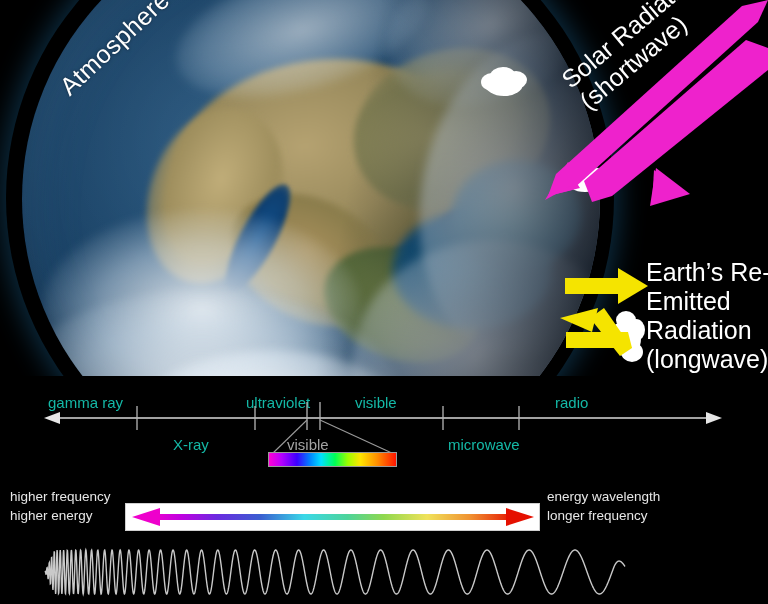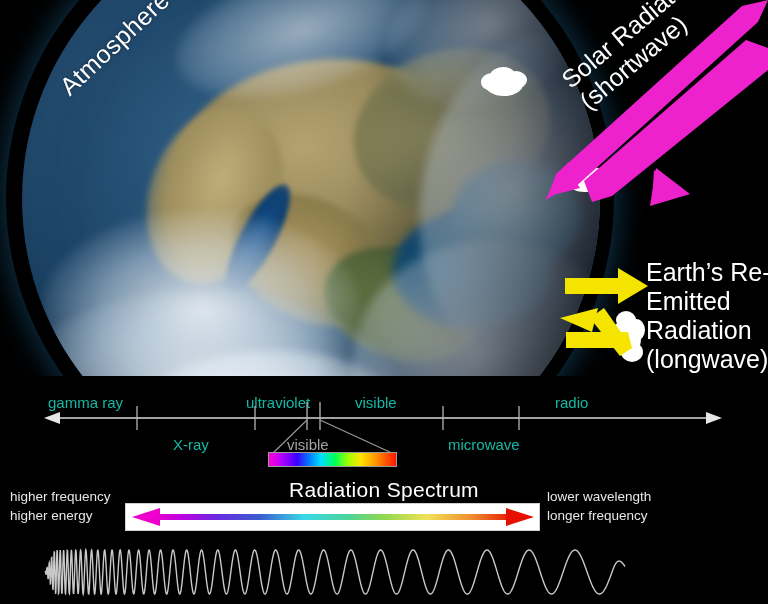--- a/index.html
+++ b/index.html
@@ -292,21 +292,20 @@
       <line x1="519" y1="30" x2="519" y2="54"></line>
     </g>
     <g stroke="#9a9a9a" stroke-width="1.1">
       <line x1="307" y1="44" x2="272" y2="78"></line>
       <line x1="320" y1="44" x2="394" y2="78"></line>
     </g>
   </svg>
 
   <div id="visible-bar"></div>
 
-  <div id="radiation-title">Radiation Spectrum</div>
 
   <div id="grad-box">
     <svg id="grad-arrow" viewBox="0 0 413 26">
       <defs>
         <linearGradient id="specgrad" x1="0" y1="0" x2="1" y2="0">
           <stop offset="0%" stop-color="#ee00cc"></stop>
           <stop offset="8%" stop-color="#c000e0"></stop>
           <stop offset="18%" stop-color="#6a2ae0"></stop>
           <stop offset="30%" stop-color="#3a5fd0"></stop>
           <stop offset="42%" stop-color="#3ad8e8"></stop>
@@ -321,21 +320,21 @@
       <polygon points="6,13 34,4 34,22" fill="#ee00cc"></polygon>
       <polygon points="408,13 380,4 380,22" fill="#e51000"></polygon>
     </svg>
   </div>
 
   <div class="side-text" id="left-text">
     <div>higher frequency</div>
     <div>higher energy</div>
   </div>
   <div class="side-text" id="right-text">
-    <div>lower wavelength</div>
+    <div>energy wavelength</div>
     <div>longer frequency</div>
   </div>
 
   <svg id="wave-svg" viewBox="0 0 768 64">
     <path id="wave-path" fill="none" stroke="#c9c9c9" stroke-width="1.4" d="M45.00 32.00 L45.24 31.61 L45.48 31.98 L45.73 33.12 L45.97 34.19 L46.21 34.14 L46.45 32.49 L46.69 29.88 L46.93 27.75 L47.17 27.56 L47.42 29.84 L47.66 33.80 L47.90 37.55 L48.14 39.10 L48.38 37.34 L48.63 32.72 L48.87 27.15 L49.11 23.13 L49.35 22.66 L49.59 26.29 L49.83 32.77 L50.08 39.55 L50.32 43.80 L50.56 43.61 L50.80 38.74 L51.04 30.85 L51.28 22.80 L51.52 17.66 L51.77 17.49 L52.01 22.62 L52.25 31.44 L52.49 41.00 L52.73 48.00 L52.98 49.94 L53.22 45.98 L53.46 37.19 L53.70 26.26 L53.94 16.63 L54.18 11.36 L54.42 12.22 L54.67 19.15 L54.91 30.28 L55.15 41.83 L55.39 50.52 L55.63 53.99 L55.88 51.38 L56.12 43.55 L56.36 32.67 L56.60 21.69 L56.84 13.46 L57.08 10.04 L57.33 12.18 L57.57 19.26 L57.81 29.42 L58.05 40.15 L58.29 48.86 L58.53 53.53 L58.77 53.15 L59.02 47.91 L59.26 39.08 L59.50 28.72 L59.74 19.15 L59.98 12.45 L60.23 10.00 L60.47 12.25 L60.71 18.65 L60.95 27.78 L61.19 37.72 L61.43 46.45 L61.67 52.23 L61.92 53.98 L62.16 51.42 L62.40 45.13 L62.64 36.38 L62.88 26.84 L63.13 18.32 L63.37 12.37 L63.61 10.02 L63.85 11.63 L64.09 16.86 L64.33 24.72 L64.58 33.80 L64.82 42.52 L65.06 49.41 L65.30 53.34 L65.54 53.70 L65.78 50.50 L66.03 44.32 L66.27 36.18 L66.51 27.43 L66.75 19.44 L66.99 13.44 L67.23 10.33 L67.47 10.53 L67.72 13.96 L67.96 20.06 L68.20 27.89 L68.44 36.28 L68.68 44.01 L68.92 49.99 L69.17 53.39 L69.41 53.79 L69.65 51.16 L69.89 45.93 L70.13 38.82 L70.38 30.84 L70.62 23.05 L70.86 16.48 L71.10 11.96 L71.34 10.05 L71.58 10.95 L71.83 14.51 L72.07 20.25 L72.31 27.42 L72.55 35.12 L72.79 42.41 L73.03 48.40 L73.28 52.41 L73.52 53.98 L73.76 52.98 L74.00 49.54 L74.24 44.09 L74.48 37.30 L74.72 29.93 L74.97 22.83 L75.21 16.78 L75.45 12.43 L75.69 10.23 L75.93 10.38 L76.17 12.85 L76.42 17.33 L76.66 23.34 L76.90 30.22 L77.14 37.26 L77.38 43.73 L77.63 48.98 L77.87 52.50 L78.11 53.97 L78.35 53.26 L78.59 50.47 L78.83 45.90 L79.07 40.01 L79.32 33.38 L79.56 26.65 L79.80 20.45 L80.04 15.34 L80.28 11.80 L80.53 10.12 L80.77 10.43 L81.01 12.68 L81.25 16.65 L81.49 21.96 L81.73 28.13 L81.97 34.61 L82.22 40.85 L82.46 46.30 L82.70 50.51 L82.94 53.14 L83.18 54.00 L83.43 53.02 L83.67 50.32 L83.91 46.13 L84.15 40.81 L84.39 34.81 L84.63 28.60 L84.88 22.68 L85.12 17.52 L85.36 13.51 L85.60 10.94 L85.84 10.00 L86.08 10.74 L86.32 13.09 L86.57 16.85 L86.81 21.72 L87.05 27.34 L87.29 33.27 L87.53 39.10 L87.78 44.38 L88.02 48.76 L88.26 51.93 L88.50 53.68 L88.74 53.90 L88.98 52.59 L89.22 49.86 L89.47 45.91 L89.71 41.03 L89.95 35.55 L90.19 29.86 L90.43 24.32 L90.67 19.32 L90.92 15.16 L91.16 12.12 L91.40 10.39 L91.64 10.05 L91.88 11.12 L92.13 13.51 L92.37 17.06 L92.61 21.54 L92.85 26.65 L93.09 32.07 L93.33 37.48 L93.58 42.53 L93.82 46.92 L94.06 50.41 L94.30 52.78 L94.54 53.91 L94.78 53.74 L95.03 52.30 L95.27 49.69 L95.51 46.06 L95.75 41.63 L95.99 36.67 L96.23 31.46 L96.47 26.30 L96.72 21.47 L96.96 17.24 L97.20 13.84 L97.44 11.45 L97.68 10.19 L97.92 10.11 L98.17 11.21 L98.41 13.42 L98.65 16.61 L98.89 20.60 L99.13 25.18 L99.38 30.10 L99.62 35.10 L99.86 39.93 L100.10 44.33 L100.34 48.10 L100.58 51.04 L100.83 53.02 L101.07 53.94 L101.31 53.76 L101.55 52.52 L101.79 50.27 L102.03 47.15 L102.28 43.29 L102.52 38.91 L102.76 34.20 L103.00 29.41 L103.24 24.75 L103.48 20.45 L103.72 16.70 L103.97 13.67 L104.21 11.50 L104.45 10.27 L104.69 10.04 L104.93 10.80 L105.17 12.52 L105.42 15.10 L105.66 18.43 L105.90 22.36 L106.14 26.69 L106.38 31.25 L106.63 35.82 L106.87 40.22 L107.11 44.25 L107.35 47.75 L107.59 50.56 L107.83 52.59 L108.08 53.74 L108.32 53.97 L108.56 53.30 L108.80 51.74 L109.04 49.38 L109.28 46.31 L109.53 42.66 L109.77 38.60 L110.01 34.28 L110.25 29.89 L110.49 25.58 L110.73 21.55 L110.98 17.93 L111.22 14.88 L111.46 12.50 L111.70 10.89 L111.94 10.09 L112.18 10.13 L112.42 11.00 L112.67 12.67 L112.91 15.06 L113.15 18.08 L113.39 21.62 L113.63 25.52 L113.88 29.66 L114.12 33.87 L114.36 38.01 L114.60 41.91 L114.84 45.44 L115.08 48.49 L115.33 50.93 L115.57 52.70 L115.81 53.73 L116.05 53.99 L116.29 53.48 L116.53 52.22 L116.78 50.27 L117.02 47.69 L117.26 44.58 L117.50 41.05 L117.74 37.22 L117.98 33.22 L118.22 29.19 L118.47 25.27 L118.71 21.58 L118.95 18.24 L119.19 15.37 L119.43 13.04 L119.67 11.35 L119.92 10.32 L120.16 10.00 L120.40 10.39 L120.64 11.46 L120.88 13.19 L121.13 15.51 L121.37 18.35 L121.61 21.60 L121.85 25.17 L122.09 28.95 L122.33 32.81 L122.58 36.63 L122.82 40.31 L123.06 43.72 L123.30 46.77 L123.54 49.37 L123.78 51.44 L124.03 52.92 L124.27 53.78 L124.51 53.99 L124.75 53.55 L124.99 52.49 L125.23 50.82 L125.48 48.62 L125.72 45.94 L125.96 42.86 L126.20 39.48 L126.44 35.89 L126.68 32.21 L126.92 28.52 L127.17 24.94 L127.41 21.57 L127.65 18.50 L127.89 15.80 L128.13 13.56 L128.38 11.83 L128.62 10.66 L128.86 10.07 L129.10 10.08 L129.34 10.68 L129.58 11.84 L129.82 13.55 L130.07 15.74 L130.31 18.36 L130.55 21.33 L130.79 24.58 L131.03 28.01 L131.27 31.54 L131.52 35.07 L131.76 38.52 L132.00 41.79 L132.24 44.80 L132.48 47.48 L132.72 49.77 L132.97 51.60 L133.21 52.93 L133.45 53.74 L133.69 54.00 L133.93 53.72 L134.18 52.90 L134.42 51.57 L134.66 49.76 L134.90 47.53 L135.14 44.92 L135.38 42.01 L135.63 38.86 L135.87 35.55 L136.11 32.17 L136.35 28.79 L136.59 25.49 L136.83 22.35 L137.07 19.45 L137.32 16.84 L137.56 14.59 L137.80 12.75 L138.04 11.36 L138.28 10.45 L138.53 10.03 L138.77 10.11 L139.01 10.69 L139.25 11.75 L139.49 13.26 L139.73 15.19 L139.98 17.49 L140.22 20.10 L140.46 22.98 L140.70 26.05 L140.94 29.24 L141.18 32.48 L141.43 35.71 L141.67 38.86 L141.91 41.84 L142.15 44.61 L142.39 47.11 L142.63 49.28 L142.88 51.07 L143.12 52.46 L143.36 53.42 L143.60 53.92 L143.84 53.96 L144.08 53.55 L144.32 52.69 L144.57 51.40 L144.81 49.72 L145.05 47.68 L145.29 45.32 L145.53 42.70 L145.77 39.86 L146.02 36.87 L146.26 33.79 L146.50 30.68 L146.74 27.60 L146.98 24.61 L147.22 21.78 L147.47 19.15 L147.71 16.78 L147.95 14.72 L148.19 12.99 L148.43 11.64 L148.68 10.68 L148.92 10.13 L149.16 10.01 L149.40 10.30 L149.64 11.01 L149.88 12.12 L150.13 13.60 L150.37 15.42 L150.61 17.55 L150.85 19.95 L151.09 22.56 L151.33 25.35 L151.57 28.25 L151.82 31.22 L152.06 34.20 L152.30 37.13 L152.54 39.96 L152.78 42.64 L153.03 45.13 L153.27 47.37 L153.51 49.33 L153.75 50.99 L153.99 52.30 L154.23 53.24 L154.47 53.81 L154.72 54.00 L154.96 53.80 L155.20 53.22 L155.44 52.27 L155.68 50.97 L155.93 49.34 L156.17 47.42 L156.41 45.24 L156.65 42.83 L156.89 40.25 L157.13 37.53 L157.38 34.72 L157.62 31.87 L157.86 29.03 L158.10 26.24 L158.34 23.55 L158.58 21.01 L158.82 18.65 L159.07 16.52 L159.31 14.65 L159.55 13.06 L159.79 11.79 L160.03 10.85 L160.28 10.25 L160.52 10.01 L160.76 10.12 L161.00 10.58 L161.24 11.38 L161.48 12.51 L161.73 13.94 L161.97 15.66 L162.21 17.64 L162.45 19.83 L162.69 22.22 L162.93 24.75 L163.18 27.39 L163.42 30.10 L163.66 32.83 L163.90 35.54 L164.14 38.20 L164.38 40.76 L164.63 43.17 L164.87 45.42 L165.11 47.46 L165.35 49.26 L165.59 50.80 L165.83 52.05 L166.07 53.01 L166.32 53.65 L166.56 53.96 L166.80 53.96 L167.04 53.62 L167.28 52.98 L167.52 52.02 L167.77 50.78 L168.01 49.26 L168.25 47.50 L168.49 45.52 L168.73 43.34 L168.97 41.01 L169.22 38.55 L169.46 36.00 L169.70 33.40 L169.94 30.78 L170.18 28.19 L170.43 25.65 L170.67 23.21 L170.91 20.89 L171.15 18.73 L171.39 16.76 L171.63 15.00 L171.88 13.48 L172.12 12.22 L172.36 11.23 L172.60 10.53 L172.84 10.12 L173.08 10.00 L173.32 10.19 L173.57 10.66 L173.81 11.43 L174.05 12.47 L174.29 13.76 L174.53 15.30 L174.78 17.06 L175.02 19.01 L175.26 21.13 L175.50 23.39 L175.74 25.76 L175.98 28.21 L176.22 30.70 L176.47 33.20 L176.71 35.69 L176.95 38.12 L177.19 40.48 L177.43 42.72 L177.68 44.81 L177.92 46.75 L178.16 48.49 L178.40 50.02 L178.64 51.32 L178.88 52.38 L179.13 53.18 L179.37 53.71 L179.61 53.97 L179.85 53.96 L180.09 53.68 L180.33 53.12 L180.58 52.31 L180.82 51.26 L181.06 49.96 L181.30 48.45 L181.54 46.75 L181.78 44.86 L182.03 42.83 L182.27 40.66 L182.51 38.40 L182.75 36.06 L182.99 33.68 L183.23 31.28 L183.47 28.89 L183.72 26.55 L183.96 24.27 L184.20 22.08 L184.44 20.02 L184.68 18.10 L184.92 16.34 L185.17 14.77 L185.41 13.40 L185.65 12.24 L185.89 11.32 L186.13 10.64 L186.38 10.20 L186.62 10.01 L186.86 10.07 L187.10 10.38 L187.34 10.93 L187.58 11.73 L187.82 12.74 L188.07 13.98 L188.31 15.41 L188.55 17.03 L188.79 18.81 L189.03 20.73 L189.28 22.78 L189.52 24.92 L189.76 27.14 L190.00 29.41 L190.24 31.70 L190.48 34.00 L190.72 36.27 L190.97 38.49 L191.21 40.63 L191.45 42.69 L191.69 44.62 L191.93 46.41 L192.17 48.05 L192.42 49.52 L192.66 50.79 L192.90 51.87 L193.14 52.73 L193.38 53.38 L193.63 53.80 L193.87 53.99 L194.11 53.95 L194.35 53.68 L194.59 53.19 L194.83 52.48 L195.07 51.55 L195.32 50.43 L195.56 49.12 L195.80 47.64 L196.04 46.00 L196.28 44.22 L196.52 42.31 L196.77 40.31 L197.01 38.22 L197.25 36.08 L197.49 33.90 L197.73 31.70 L197.97 29.50 L198.22 27.34 L198.46 25.22 L198.70 23.17 L198.94 21.22 L199.18 19.37 L199.42 17.65 L199.67 16.07 L199.91 14.65 L200.15 13.40 L200.39 12.34 L200.63 11.46 L200.88 10.79 L201.12 10.32 L201.36 10.06 L201.60 10.01 L201.84 10.17 L202.08 10.54 L202.32 11.11 L202.57 11.88 L202.81 12.84 L203.05 13.98 L203.29 15.28 L203.53 16.74 L203.78 18.35 L204.02 20.07 L204.26 21.91 L204.50 23.84 L204.74 25.84 L204.98 27.89 L205.22 29.98 L205.47 32.09 L205.71 34.19 L205.95 36.27 L206.19 38.31 L206.43 40.29 L206.68 42.19 L206.92 43.99 L207.16 45.69 L207.40 47.26 L207.64 48.69 L207.88 49.97 L208.13 51.08 L208.37 52.03 L208.61 52.80 L208.85 53.38 L209.09 53.77 L209.33 53.97 L209.57 53.98 L209.82 53.79 L210.06 53.42 L210.30 52.85 L210.54 52.11 L210.78 51.19 L211.03 50.11 L211.27 48.88 L211.51 47.50 L211.75 45.99 L211.99 44.36 L212.23 42.62 L212.47 40.80 L212.72 38.91 L212.96 36.96 L213.20 34.97 L213.44 32.96 L213.68 30.94 L213.93 28.94 L214.17 26.96 L214.41 25.03 L214.65 23.15 L214.89 21.36 L215.13 19.65 L215.38 18.05 L215.62 16.56 L215.86 15.21 L216.10 13.99 L216.34 12.92 L216.58 12.01 L216.83 11.26 L217.07 10.69 L217.31 10.28 L217.55 10.05 L217.79 10.00 L218.03 10.13 L218.28 10.43 L218.52 10.90 L218.76 11.55 L219.00 12.35 L219.24 13.31 L219.48 14.41 L219.73 15.66 L219.97 17.03 L220.21 18.51 L220.45 20.10 L220.69 21.79 L220.93 23.55 L221.18 25.37 L221.42 27.24 L221.66 29.15 L221.90 31.08 L222.14 33.01 L222.38 34.93 L222.63 36.83 L222.87 38.68 L223.11 40.49 L223.35 42.22 L223.59 43.88 L223.83 45.45 L224.08 46.91 L224.32 48.26 L224.56 49.48 L224.80 50.57 L225.04 51.52 L225.28 52.32 L225.53 52.98 L225.77 53.47 L226.01 53.80 L226.25 53.97 L226.49 53.98 L226.73 53.83 L226.97 53.52 L227.22 53.05 L227.46 52.42 L227.70 51.65 L227.94 50.74 L228.18 49.69 L228.42 48.51 L228.67 47.22 L228.91 45.81 L229.15 44.31 L229.39 42.73 L229.63 41.06 L229.88 39.34 L230.12 37.56 L230.36 35.75 L230.60 33.91 L230.84 32.06 L231.08 30.21 L231.32 28.38 L231.57 26.58 L231.81 24.81 L232.05 23.10 L232.29 21.45 L232.53 19.88 L232.77 18.39 L233.02 17.00 L233.26 15.71 L233.50 14.54 L233.74 13.49 L233.98 12.57 L234.22 11.78 L234.47 11.14 L234.71 10.63 L234.95 10.27 L235.19 10.06 L235.43 10.00 L235.67 10.09 L235.92 10.32 L236.16 10.70 L236.40 11.23 L236.64 11.89 L236.88 12.68 L237.13 13.61 L237.37 14.65 L237.61 15.81 L237.85 17.08 L238.09 18.44 L238.33 19.89 L238.57 21.42 L238.82 23.02 L239.06 24.67 L239.30 26.37 L239.54 28.10 L239.78 29.86 L240.03 31.63 L240.27 33.40 L240.51 35.16 L240.75 36.90 L240.99 38.60 L241.23 40.26 L241.47 41.86 L241.72 43.40 L241.96 44.87 L242.20 46.25 L242.44 47.54 L242.68 48.73 L242.93 49.81 L243.17 50.78 L243.41 51.63 L243.65 52.35 L243.89 52.95 L244.13 53.42 L244.38 53.75 L244.62 53.94 L244.86 54.00 L245.10 53.92 L245.34 53.71 L245.58 53.36 L245.82 52.88 L246.07 52.27 L246.31 51.54 L246.55 50.69 L246.79 49.73 L247.03 48.66 L247.28 47.49 L247.52 46.23 L247.76 44.88 L248.00 43.46 L248.24 41.96 L248.48 40.41 L248.72 38.82 L248.97 37.18 L249.21 35.51 L249.45 33.82 L249.69 32.13 L249.93 30.43 L250.18 28.75 L250.42 27.09 L250.66 25.46 L250.90 23.86 L251.14 22.32 L251.38 20.84 L251.63 19.42 L251.87 18.08 L252.11 16.82 L252.35 15.65 L252.59 14.58 L252.83 13.61 L253.08 12.74 L253.32 11.99 L253.56 11.36 L253.80 10.84 L254.04 10.45 L254.28 10.17 L254.53 10.03 L254.77 10.01 L255.01 10.11 L255.25 10.34 L255.49 10.69 L255.73 11.16 L255.98 11.75 L256.22 12.45 L256.46 13.26 L256.70 14.17 L256.94 15.19 L257.18 16.29 L257.43 17.48 L257.67 18.76 L257.91 20.10 L258.15 21.51 L258.39 22.97 L258.63 24.49 L258.88 26.04 L259.12 27.62 L259.36 29.23 L259.60 30.85 L259.84 32.47 L260.08 34.09 L260.33 35.70 L260.57 37.29 L260.81 38.84 L261.05 40.36 L261.29 41.83 L261.53 43.24 L261.77 44.60 L262.02 45.88 L262.26 47.09 L262.50 48.22 L262.74 49.26 L262.98 50.21 L263.23 51.06 L263.47 51.81 L263.71 52.45 L263.95 52.98 L264.19 53.41 L264.43 53.72 L264.67 53.92 L264.92 54.00 L265.16 53.96 L265.40 53.82 L265.64 53.56 L265.88 53.18 L266.13 52.70 L266.37 52.11 L266.61 51.42 L266.85 50.63 L267.09 49.75 L267.33 48.77 L267.57 47.71 L267.82 46.57 L268.06 45.36 L268.30 44.08 L268.54 42.74 L268.78 41.35 L269.02 39.91 L269.27 38.43 L269.51 36.92 L269.75 35.39 L269.99 33.85 L270.23 32.29 L270.48 30.74 L270.72 29.19 L270.96 27.66 L271.20 26.15 L271.44 24.67 L271.68 23.23 L271.92 21.84 L272.17 20.50 L272.41 19.21 L272.65 17.99 L272.89 16.84 L273.13 15.76 L273.38 14.76 L273.62 13.85 L273.86 13.03 L274.10 12.30 L274.34 11.67 L274.58 11.13 L274.82 10.70 L275.07 10.37 L275.31 10.14 L275.55 10.02 L275.79 10.01 L276.03 10.10 L276.27 10.29 L276.52 10.59 L276.76 10.99 L277.00 11.49 L277.24 12.08 L277.48 12.77 L277.73 13.55 L277.97 14.41 L278.21 15.36 L278.45 16.38 L278.69 17.48 L278.93 18.64 L279.18 19.87 L279.42 21.14 L279.66 22.47 L279.90 23.84 L280.14 25.25 L280.38 26.69 L280.63 28.15 L280.87 29.63 L281.11 31.12 L281.35 32.60 L281.59 34.09 L281.83 35.56 L282.07 37.02 L282.32 38.45 L282.56 39.86 L282.80 41.22 L283.04 42.54 L283.28 43.82 L283.52 45.03 L283.77 46.19 L284.01 47.29 L284.25 48.31 L284.49 49.26 L284.73 50.13 L284.98 50.92 L285.22 51.63 L285.46 52.25 L285.70 52.78 L285.94 53.21 L286.18 53.55 L286.43 53.80 L286.67 53.95 L286.91 54.00 L287.15 53.96 L287.39 53.82 L287.63 53.58 L287.88 53.25 L288.12 52.83 L288.36 52.32 L288.60 51.72 L288.84 51.04 L289.08 50.27 L289.33 49.43 L289.57 48.51 L289.81 47.52 L290.05 46.47 L290.29 45.35 L290.53 44.18 L290.77 42.96 L291.02 41.69 L291.26 40.38 L291.50 39.04 L291.74 37.67 L291.98 36.28 L292.23 34.86 L292.47 33.44 L292.71 32.02 L292.95 30.59 L293.19 29.18 L293.43 27.77 L293.68 26.38 L293.92 25.02 L294.16 23.69 L294.40 22.40 L294.64 21.14 L294.88 19.94 L295.13 18.78 L295.37 17.68 L295.61 16.64 L295.85 15.66 L296.09 14.75 L296.33 13.91 L296.58 13.15 L296.82 12.46 L297.06 11.86 L297.30 11.33 L297.54 10.90 L297.78 10.54 L298.02 10.28 L298.27 10.10 L298.51 10.01 L298.75 10.01 L298.99 10.10 L299.23 10.27 L299.48 10.54 L299.72 10.89 L299.96 11.32 L300.20 11.83 L300.44 12.43 L300.68 13.10 L300.92 13.84 L301.17 14.66 L301.41 15.54 L301.65 16.49 L301.89 17.50 L302.13 18.57 L302.38 19.68 L302.62 20.85 L302.86 22.05 L303.10 23.30 L303.34 24.57 L303.58 25.88 L303.82 27.21 L304.07 28.55 L304.31 29.91 L304.55 31.27 L304.79 32.64 L305.03 34.00 L305.27 35.35 L305.52 36.69 L305.76 38.01 L306.00 39.31 L306.24 40.58 L306.48 41.81 L306.72 43.00 L306.97 44.16 L307.21 45.26 L307.45 46.32 L307.69 47.31 L307.93 48.25 L308.18 49.13 L308.42 49.95 L308.66 50.69 L308.90 51.37 L309.14 51.97 L309.38 52.49 L309.63 52.94 L309.87 53.32 L310.11 53.61 L310.35 53.82 L310.59 53.95 L310.83 54.00 L311.07 53.97 L311.32 53.86 L311.56 53.66 L311.80 53.39 L312.04 53.04 L312.28 52.61 L312.52 52.11 L312.77 51.54 L313.01 50.89 L313.25 50.18 L313.49 49.40 L313.73 48.56 L313.98 47.66 L314.22 46.70 L314.46 45.69 L314.70 44.63 L314.94 43.53 L315.18 42.39 L315.43 41.21 L315.67 40.00 L315.91 38.77 L316.15 37.51 L316.39 36.23 L316.63 34.93 L316.88 33.63 L317.12 32.32 L317.36 31.02 L317.60 29.71 L317.84 28.42 L318.08 27.14 L318.32 25.88 L318.57 24.64 L318.81 23.43 L319.05 22.24 L319.29 21.10 L319.53 19.99 L319.77 18.92 L320.02 17.91 L320.26 16.94 L320.50 16.02 L320.74 15.16 L320.98 14.36 L321.23 13.62 L321.47 12.94 L321.71 12.33 L321.95 11.79 L322.19 11.31 L322.43 10.91 L322.68 10.58 L322.92 10.33 L323.16 10.14 L323.40 10.03 L323.64 10.00 L323.88 10.04 L324.13 10.15 L324.37 10.34 L324.61 10.60 L324.85 10.94 L325.09 11.34 L325.33 11.81 L325.57 12.35 L325.82 12.95 L326.06 13.62 L326.30 14.35 L326.54 15.13 L326.78 15.97 L327.03 16.87 L327.27 17.81 L327.51 18.80 L327.75 19.83 L327.99 20.90 L328.23 22.01 L328.48 23.15 L328.72 24.31 L328.96 25.50 L329.20 26.72 L329.44 27.94 L329.68 29.18 L329.93 30.43 L330.17 31.68 L330.41 32.93 L330.65 34.18 L330.89 35.42 L331.13 36.65 L331.38 37.86 L331.62 39.05 L331.86 40.22 L332.10 41.36 L332.34 42.47 L332.58 43.55 L332.82 44.59 L333.07 45.59 L333.31 46.54 L333.55 47.45 L333.79 48.30 L334.03 49.11 L334.28 49.86 L334.52 50.55 L334.76 51.19 L335.00 51.76 L335.24 52.27 L335.48 52.72 L335.72 53.10 L335.97 53.41 L336.21 53.66 L336.45 53.84 L336.69 53.95 L336.93 54.00 L337.18 53.98 L337.42 53.88 L337.66 53.72 L337.90 53.50 L338.14 53.20 L338.38 52.85 L338.63 52.43 L338.87 51.94 L339.11 51.40 L339.35 50.79 L339.59 50.13 L339.83 49.42 L340.08 48.65 L340.32 47.83 L340.56 46.97 L340.80 46.06 L341.04 45.10 L341.28 44.11 L341.52 43.09 L341.77 42.03 L342.01 40.94 L342.25 39.82 L342.49 38.69 L342.73 37.53 L342.98 36.36 L343.22 35.18 L343.46 33.98 L343.70 32.78 L343.94 31.59 L344.18 30.39 L344.43 29.20 L344.67 28.01 L344.91 26.85 L345.15 25.69 L345.39 24.56 L345.63 23.45 L345.88 22.36 L346.12 21.30 L346.36 20.28 L346.60 19.29 L346.84 18.34 L347.08 17.43 L347.32 16.56 L347.57 15.74 L347.81 14.97 L348.05 14.24 L348.29 13.57 L348.53 12.95 L348.78 12.39 L349.02 11.88 L349.26 11.43 L349.50 11.04 L349.74 10.72 L349.98 10.45 L350.23 10.24 L350.47 10.10 L350.71 10.02 L350.95 10.00 L351.19 10.05 L351.43 10.15 L351.68 10.32 L351.92 10.55 L352.16 10.84 L352.40 11.19 L352.64 11.60 L352.88 12.07 L353.13 12.59 L353.37 13.16 L353.61 13.79 L353.85 14.47 L354.09 15.19 L354.33 15.97 L354.57 16.78 L354.82 17.64 L355.06 18.54 L355.30 19.48 L355.54 20.44 L355.78 21.44 L356.02 22.47 L356.27 23.53 L356.51 24.60 L356.75 25.70 L356.99 26.81 L357.23 27.94 L357.47 29.07 L357.72 30.22 L357.96 31.36 L358.20 32.51 L358.44 33.66 L358.68 34.80 L358.93 35.93 L359.17 37.05 L359.41 38.16 L359.65 39.25 L359.89 40.32 L360.13 41.36 L360.38 42.38 L360.62 43.37 L360.86 44.33 L361.10 45.26 L361.34 46.15 L361.58 47.00 L361.82 47.81 L362.07 48.58 L362.31 49.30 L362.55 49.98 L362.79 50.61 L363.03 51.19 L363.27 51.71 L363.52 52.19 L363.76 52.61 L364.00 52.98 L364.24 53.29 L364.48 53.55 L364.73 53.75 L364.97 53.89 L365.21 53.97 L365.45 54.00 L365.69 53.97 L365.93 53.88 L366.17 53.74 L366.42 53.54 L366.66 53.28 L366.90 52.97 L367.14 52.61 L367.38 52.19 L367.63 51.72 L367.87 51.20 L368.11 50.63 L368.35 50.01 L368.59 49.35 L368.83 48.64 L369.07 47.90 L369.32 47.11 L369.56 46.28 L369.80 45.42 L370.04 44.52 L370.28 43.60 L370.53 42.64 L370.77 41.66 L371.01 40.65 L371.25 39.63 L371.49 38.58 L371.73 37.52 L371.97 36.45 L372.22 35.36 L372.46 34.27 L372.70 33.17 L372.94 32.07 L373.18 30.97 L373.43 29.88 L373.67 28.79 L373.91 27.71 L374.15 26.64 L374.39 25.58 L374.63 24.54 L374.88 23.52 L375.12 22.53 L375.36 21.55 L375.60 20.60 L375.84 19.68 L376.08 18.80 L376.33 17.94 L376.57 17.12 L376.81 16.34 L377.05 15.59 L377.29 14.89 L377.53 14.23 L377.77 13.61 L378.02 13.04 L378.26 12.51 L378.50 12.03 L378.74 11.60 L378.98 11.22 L379.23 10.89 L379.47 10.61 L379.71 10.39 L379.95 10.21 L380.19 10.09 L380.43 10.02 L380.68 10.00 L380.92 10.04 L381.16 10.12 L381.40 10.26 L381.64 10.45 L381.88 10.70 L382.13 10.99 L382.37 11.33 L382.61 11.72 L382.85 12.16 L383.09 12.65 L383.33 13.18 L383.57 13.75 L383.82 14.37 L384.06 15.03 L384.30 15.72 L384.54 16.46 L384.78 17.23 L385.03 18.03 L385.27 18.87 L385.51 19.74 L385.75 20.63 L385.99 21.55 L386.23 22.50 L386.48 23.47 L386.72 24.45 L386.96 25.45 L387.20 26.47 L387.44 27.50 L387.68 28.53 L387.93 29.58 L388.17 30.63 L388.41 31.68 L388.65 32.74 L388.89 33.79 L389.13 34.83 L389.38 35.87 L389.62 36.90 L389.86 37.92 L390.10 38.92 L390.34 39.90 L390.58 40.87 L390.82 41.82 L391.07 42.74 L391.31 43.64 L391.55 44.52 L391.79 45.36 L392.03 46.17 L392.27 46.96 L392.52 47.70 L392.76 48.41 L393.00 49.09 L393.24 49.72 L393.48 50.32 L393.72 50.87 L393.97 51.39 L394.21 51.85 L394.45 52.28 L394.69 52.66 L394.93 52.99 L395.18 53.28 L395.42 53.52 L395.66 53.71 L395.90 53.85 L396.14 53.95 L396.38 53.99 L396.63 53.99 L396.87 53.94 L397.11 53.85 L397.35 53.70 L397.59 53.51 L397.83 53.27 L398.07 52.99 L398.32 52.66 L398.56 52.28 L398.80 51.86 L399.04 51.40 L399.28 50.90 L399.52 50.35 L399.77 49.77 L400.01 49.15 L400.25 48.49 L400.49 47.80 L400.73 47.07 L400.98 46.32 L401.22 45.53 L401.46 44.71 L401.70 43.87 L401.94 43.00 L402.18 42.11 L402.42 41.20 L402.67 40.27 L402.91 39.32 L403.15 38.36 L403.39 37.38 L403.63 36.40 L403.88 35.40 L404.12 34.40 L404.36 33.40 L404.60 32.39 L404.84 31.38 L405.08 30.37 L405.32 29.37 L405.57 28.38 L405.81 27.39 L406.05 26.41 L406.29 25.45 L406.53 24.49 L406.78 23.56 L407.02 22.64 L407.26 21.75 L407.50 20.87 L407.74 20.02 L407.98 19.19 L408.22 18.39 L408.47 17.62 L408.71 16.88 L408.95 16.17 L409.19 15.50 L409.43 14.86 L409.68 14.25 L409.92 13.68 L410.16 13.15 L410.40 12.66 L410.64 12.20 L410.88 11.79 L411.13 11.42 L411.37 11.09 L411.61 10.80 L411.85 10.56 L412.09 10.36 L412.33 10.20 L412.58 10.09 L412.82 10.02 L413.06 10.00 L413.30 10.02 L413.54 10.09 L413.78 10.19 L414.02 10.35 L414.27 10.54 L414.51 10.78 L414.75 11.06 L414.99 11.38 L415.23 11.75 L415.48 12.15 L415.72 12.59 L415.96 13.07 L416.20 13.59 L416.44 14.14 L416.68 14.73 L416.93 15.35 L417.17 16.01 L417.41 16.69 L417.65 17.41 L417.89 18.15 L418.13 18.92 L418.38 19.72 L418.62 20.54 L418.86 21.38 L419.10 22.24 L419.34 23.12 L419.58 24.02 L419.82 24.93 L420.07 25.85 L420.31 26.79 L420.55 27.73 L420.79 28.69 L421.03 29.65 L421.28 30.61 L421.52 31.57 L421.76 32.54 L422.00 33.50 L422.24 34.46 L422.48 35.42 L422.73 36.37 L422.97 37.30 L423.21 38.23 L423.45 39.15 L423.69 40.05 L423.93 40.94 L424.18 41.80 L424.42 42.65 L424.66 43.48 L424.90 44.29 L425.14 45.07 L425.38 45.83 L425.63 46.56 L425.87 47.26 L426.11 47.93 L426.35 48.58 L426.59 49.19 L426.83 49.77 L427.07 50.31 L427.32 50.82 L427.56 51.30 L427.80 51.73 L428.04 52.14 L428.28 52.50 L428.52 52.83 L428.77 53.11 L429.01 53.36 L429.25 53.57 L429.49 53.73 L429.73 53.86 L429.97 53.95 L430.22 53.99 L430.46 54.00 L430.70 53.96 L430.94 53.89 L431.18 53.77 L431.43 53.61 L431.67 53.42 L431.91 53.18 L432.15 52.91 L432.39 52.60 L432.63 52.25 L432.88 51.87 L433.12 51.44 L433.36 50.99 L433.60 50.50 L433.84 49.97 L434.08 49.42 L434.32 48.83 L434.57 48.21 L434.81 47.57 L435.05 46.89 L435.29 46.19 L435.53 45.47 L435.77 44.72 L436.02 43.94 L436.26 43.15 L436.50 42.34 L436.74 41.51 L436.98 40.66 L437.23 39.80 L437.47 38.93 L437.71 38.04 L437.95 37.14 L438.19 36.24 L438.43 35.32 L438.67 34.40 L438.92 33.48 L439.16 32.56 L439.40 31.63 L439.64 30.71 L439.88 29.79 L440.13 28.87 L440.37 27.96 L440.61 27.06 L440.85 26.17 L441.09 25.29 L441.33 24.42 L441.57 23.56 L441.82 22.72 L442.06 21.89 L442.30 21.09 L442.54 20.30 L442.78 19.53 L443.03 18.79 L443.27 18.07 L443.51 17.37 L443.75 16.70 L443.99 16.06 L444.23 15.44 L444.47 14.85 L444.72 14.30 L444.96 13.77 L445.20 13.28 L445.44 12.81 L445.68 12.39 L445.93 11.99 L446.17 11.63 L446.41 11.30 L446.65 11.01 L446.89 10.76 L447.13 10.54 L447.38 10.36 L447.62 10.21 L447.86 10.11 L448.10 10.04 L448.34 10.00 L448.58 10.01 L448.83 10.05 L449.07 10.13 L449.31 10.24 L449.55 10.39 L449.79 10.58 L450.03 10.80 L450.27 11.06 L450.52 11.36 L450.76 11.69 L451.00 12.05 L451.24 12.44 L451.48 12.87 L451.73 13.33 L451.97 13.82 L452.21 14.34 L452.45 14.89 L452.69 15.47 L452.93 16.07 L453.18 16.70 L453.42 17.36 L453.66 18.04 L453.90 18.74 L454.14 19.46 L454.38 20.20 L454.63 20.97 L454.87 21.75 L455.11 22.54 L455.35 23.36 L455.59 24.18 L455.83 25.02 L456.07 25.87 L456.32 26.72 L456.56 27.59 L456.80 28.46 L457.04 29.34 L457.28 30.22 L457.53 31.11 L457.77 31.99 L458.01 32.88 L458.25 33.76 L458.49 34.64 L458.73 35.51 L458.98 36.38 L459.22 37.24 L459.46 38.10 L459.70 38.94 L459.94 39.77 L460.18 40.59 L460.43 41.39 L460.67 42.18 L460.91 42.95 L461.15 43.70 L461.39 44.44 L461.63 45.15 L461.88 45.84 L462.12 46.51 L462.36 47.16 L462.60 47.78 L462.84 48.38 L463.08 48.95 L463.32 49.49 L463.57 50.01 L463.81 50.50 L464.05 50.96 L464.29 51.38 L464.53 51.78 L464.77 52.15 L465.02 52.48 L465.26 52.78 L465.50 53.05 L465.74 53.29 L465.98 53.49 L466.22 53.66 L466.47 53.79 L466.71 53.90 L466.95 53.96 L467.19 54.00 L467.43 54.00 L467.68 53.96 L467.92 53.89 L468.16 53.79 L468.40 53.65 L468.64 53.48 L468.88 53.28 L469.13 53.04 L469.37 52.78 L469.61 52.48 L469.85 52.15 L470.09 51.79 L470.33 51.39 L470.57 50.97 L470.82 50.52 L471.06 50.05 L471.30 49.54 L471.54 49.01 L471.78 48.45 L472.02 47.87 L472.27 47.27 L472.51 46.64 L472.75 45.99 L472.99 45.32 L473.23 44.63 L473.48 43.92 L473.72 43.19 L473.96 42.45 L474.20 41.69 L474.44 40.92 L474.68 40.13 L474.92 39.33 L475.17 38.52 L475.41 37.71 L475.65 36.88 L475.89 36.05 L476.13 35.21 L476.38 34.37 L476.62 33.52 L476.86 32.68 L477.10 31.83 L477.34 30.98 L477.58 30.14 L477.82 29.30 L478.07 28.46 L478.31 27.63 L478.55 26.80 L478.79 25.98 L479.03 25.18 L479.28 24.38 L479.52 23.59 L479.76 22.82 L480.00 22.06 L480.24 21.32 L480.48 20.59 L480.72 19.88 L480.97 19.19 L481.21 18.52 L481.45 17.86 L481.69 17.23 L481.93 16.62 L482.18 16.03 L482.42 15.47 L482.66 14.93 L482.90 14.41 L483.14 13.92 L483.38 13.46 L483.63 13.02 L483.87 12.61 L484.11 12.23 L484.35 11.88 L484.59 11.56 L484.83 11.26 L485.08 11.00 L485.32 10.77 L485.56 10.56 L485.80 10.39 L486.04 10.25 L486.28 10.14 L486.52 10.06 L486.77 10.02 L487.01 10.00 L487.25 10.02 L487.49 10.06 L487.73 10.14 L487.98 10.25 L488.22 10.39 L488.46 10.56 L488.70 10.76 L488.94 10.99 L489.18 11.25 L489.43 11.53 L489.67 11.85 L489.91 12.20 L490.15 12.57 L490.39 12.97 L490.63 13.40 L490.88 13.85 L491.12 14.32 L491.36 14.83 L491.60 15.35 L491.84 15.90 L492.08 16.47 L492.32 17.06 L492.57 17.67 L492.81 18.31 L493.05 18.96 L493.29 19.62 L493.53 20.31 L493.78 21.01 L494.02 21.73 L494.26 22.46 L494.50 23.20 L494.74 23.95 L494.98 24.72 L495.23 25.49 L495.47 26.27 L495.71 27.06 L495.95 27.86 L496.19 28.66 L496.43 29.47 L496.68 30.28 L496.92 31.09 L497.16 31.90 L497.40 32.71 L497.64 33.52 L497.88 34.33 L498.13 35.13 L498.37 35.93 L498.61 36.72 L498.85 37.51 L499.09 38.29 L499.33 39.06 L499.57 39.82 L499.82 40.57 L500.06 41.31 L500.30 42.03 L500.54 42.74 L500.78 43.44 L501.02 44.12 L501.27 44.78 L501.51 45.43 L501.75 46.06 L501.99 46.66 L502.23 47.25 L502.47 47.82 L502.72 48.37 L502.96 48.89 L503.20 49.40 L503.44 49.88 L503.68 50.33 L503.93 50.76 L504.17 51.17 L504.41 51.55 L504.65 51.90 L504.89 52.23 L505.13 52.53 L505.38 52.80 L505.62 53.05 L505.86 53.27 L506.10 53.46 L506.34 53.62 L506.58 53.75 L506.82 53.86 L507.07 53.93 L507.31 53.98 L507.55 54.00 L507.79 53.99 L508.03 53.95 L508.27 53.88 L508.52 53.79 L508.76 53.67 L509.00 53.51 L509.24 53.34 L509.48 53.13 L509.73 52.89 L509.97 52.63 L510.21 52.35 L510.45 52.03 L510.69 51.69 L510.93 51.33 L511.17 50.94 L511.42 50.53 L511.66 50.09 L511.90 49.63 L512.14 49.15 L512.38 48.65 L512.63 48.12 L512.87 47.58 L513.11 47.01 L513.35 46.43 L513.59 45.83 L513.83 45.21 L514.08 44.57 L514.32 43.92 L514.56 43.26 L514.80 42.58 L515.04 41.88 L515.28 41.18 L515.53 40.46 L515.77 39.74 L516.01 39.00 L516.25 38.26 L516.49 37.50 L516.73 36.75 L516.97 35.98 L517.22 35.21 L517.46 34.44 L517.70 33.67 L517.94 32.89 L518.18 32.11 L518.42 31.34 L518.67 30.56 L518.91 29.79 L519.15 29.02 L519.39 28.25 L519.63 27.49 L519.88 26.73 L520.12 25.98 L520.36 25.24 L520.60 24.51 L520.84 23.79 L521.08 23.08 L521.33 22.38 L521.57 21.69 L521.81 21.01 L522.05 20.35 L522.29 19.70 L522.53 19.07 L522.77 18.46 L523.02 17.86 L523.26 17.28 L523.50 16.72 L523.74 16.17 L523.98 15.65 L524.23 15.14 L524.47 14.66 L524.71 14.20 L524.95 13.76 L525.19 13.34 L525.43 12.95 L525.67 12.58 L525.92 12.23 L526.16 11.91 L526.40 11.61 L526.64 11.33 L526.88 11.08 L527.13 10.86 L527.37 10.66 L527.61 10.49 L527.85 10.34 L528.09 10.22 L528.33 10.13 L528.58 10.06 L528.82 10.02 L529.06 10.00 L529.30 10.01 L529.54 10.05 L529.78 10.11 L530.03 10.20 L530.27 10.32 L530.51 10.46 L530.75 10.62 L530.99 10.81 L531.23 11.03 L531.48 11.27 L531.72 11.54 L531.96 11.83 L532.20 12.14 L532.44 12.48 L532.68 12.84 L532.92 13.22 L533.17 13.62 L533.41 14.05 L533.65 14.50 L533.89 14.96 L534.13 15.45 L534.38 15.96 L534.62 16.48 L534.86 17.02 L535.10 17.58 L535.34 18.16 L535.58 18.75 L535.83 19.36 L536.07 19.98 L536.31 20.61 L536.55 21.26 L536.79 21.92 L537.03 22.59 L537.27 23.27 L537.52 23.97 L537.76 24.67 L538.00 25.38 L538.24 26.09 L538.48 26.81 L538.72 27.54 L538.97 28.28 L539.21 29.01 L539.45 29.75 L539.69 30.50 L539.93 31.24 L540.17 31.98 L540.42 32.73 L540.66 33.47 L540.90 34.21 L541.14 34.95 L541.38 35.68 L541.63 36.41 L541.87 37.14 L542.11 37.86 L542.35 38.57 L542.59 39.27 L542.83 39.96 L543.08 40.65 L543.32 41.33 L543.56 41.99 L543.80 42.64 L544.04 43.28 L544.28 43.91 L544.52 44.52 L544.77 45.12 L545.01 45.71 L545.25 46.28 L545.49 46.83 L545.73 47.37 L545.98 47.88 L546.22 48.38 L546.46 48.87 L546.70 49.33 L546.94 49.77 L547.18 50.19 L547.42 50.60 L547.67 50.98 L547.91 51.34 L548.15 51.68 L548.39 51.99 L548.63 52.29 L548.88 52.56 L549.12 52.81 L549.36 53.04 L549.60 53.24 L549.84 53.42 L550.08 53.57 L550.33 53.70 L550.57 53.81 L550.81 53.89 L551.05 53.95 L551.29 53.99 L551.53 54.00 L551.78 53.99 L552.02 53.95 L552.26 53.89 L552.50 53.80 L552.74 53.70 L552.98 53.56 L553.22 53.41 L553.47 53.23 L553.71 53.03 L553.95 52.80 L554.19 52.55 L554.43 52.28 L554.67 51.99 L554.92 51.68 L555.16 51.35 L555.40 50.99 L555.64 50.62 L555.88 50.22 L556.13 49.81 L556.37 49.37 L556.61 48.92 L556.85 48.45 L557.09 47.97 L557.33 47.46 L557.58 46.94 L557.82 46.40 L558.06 45.85 L558.30 45.29 L558.54 44.71 L558.78 44.11 L559.02 43.51 L559.27 42.89 L559.51 42.26 L559.75 41.62 L559.99 40.97 L560.23 40.31 L560.48 39.64 L560.72 38.97 L560.96 38.29 L561.20 37.60 L561.44 36.90 L561.68 36.20 L561.92 35.50 L562.17 34.79 L562.41 34.08 L562.65 33.37 L562.89 32.66 L563.13 31.95 L563.38 31.24 L563.62 30.52 L563.86 29.81 L564.10 29.11 L564.34 28.40 L564.58 27.71 L564.83 27.01 L565.07 26.32 L565.31 25.64 L565.55 24.96 L565.79 24.29 L566.03 23.63 L566.27 22.98 L566.52 22.34 L566.76 21.71 L567.00 21.09 L567.24 20.48 L567.48 19.89 L567.73 19.30 L567.97 18.73 L568.21 18.18 L568.45 17.63 L568.69 17.11 L568.93 16.60 L569.18 16.10 L569.42 15.62 L569.66 15.16 L569.90 14.72 L570.14 14.29 L570.38 13.88 L570.63 13.49 L570.87 13.12 L571.11 12.77 L571.35 12.44 L571.59 12.13 L571.83 11.84 L572.07 11.57 L572.32 11.32 L572.56 11.09 L572.80 10.88 L573.04 10.70 L573.28 10.53 L573.52 10.39 L573.77 10.27 L574.01 10.17 L574.25 10.10 L574.49 10.04 L574.73 10.01 L574.98 10.00 L575.22 10.01 L575.46 10.05 L575.70 10.10 L575.94 10.18 L576.18 10.28 L576.42 10.40 L576.67 10.55 L576.91 10.71 L577.15 10.90 L577.39 11.10 L577.63 11.33 L577.88 11.58 L578.12 11.85 L578.36 12.13 L578.60 12.44 L578.84 12.77 L579.08 13.12 L579.33 13.48 L579.57 13.86 L579.81 14.26 L580.05 14.68 L580.29 15.11 L580.53 15.57 L580.77 16.03 L581.02 16.51 L581.26 17.01 L581.50 17.52 L581.74 18.05 L581.98 18.59 L582.23 19.14 L582.47 19.71 L582.71 20.28 L582.95 20.87 L583.19 21.47 L583.43 22.08 L583.67 22.69 L583.92 23.32 L584.16 23.95 L584.40 24.60 L584.64 25.25 L584.88 25.90 L585.13 26.56 L585.37 27.23 L585.61 27.90 L585.85 28.57 L586.09 29.25 L586.33 29.93 L586.57 30.61 L586.82 31.29 L587.06 31.97 L587.30 32.66 L587.54 33.34 L587.78 34.02 L588.02 34.70 L588.27 35.37 L588.51 36.04 L588.75 36.71 L588.99 37.37 L589.23 38.03 L589.48 38.68 L589.72 39.32 L589.96 39.96 L590.20 40.59 L590.44 41.21 L590.68 41.82 L590.93 42.42 L591.17 43.01 L591.41 43.59 L591.65 44.16 L591.89 44.72 L592.13 45.27 L592.38 45.80 L592.62 46.32 L592.86 46.83 L593.10 47.32 L593.34 47.80 L593.58 48.26 L593.83 48.70 L594.07 49.14 L594.31 49.55 L594.55 49.95 L594.79 50.33 L595.03 50.69 L595.27 51.04 L595.52 51.37 L595.76 51.68 L596.00 51.97 L596.24 52.24 L596.48 52.49 L596.73 52.73 L596.97 52.94 L597.21 53.14 L597.45 53.32 L597.69 53.47 L597.93 53.61 L598.17 53.72 L598.42 53.82 L598.66 53.89 L598.90 53.95 L599.14 53.98 L599.38 54.00 L599.63 53.99 L599.87 53.97 L600.11 53.92 L600.35 53.86 L600.59 53.77 L600.83 53.66 L601.08 53.54 L601.32 53.39 L601.56 53.23 L601.80 53.04 L602.04 52.84 L602.28 52.62 L602.52 52.38 L602.77 52.12 L603.01 51.84 L603.25 51.54 L603.49 51.23 L603.73 50.90 L603.98 50.55 L604.22 50.19 L604.46 49.80 L604.70 49.41 L604.94 49.00 L605.18 48.57 L605.43 48.13 L605.67 47.67 L605.91 47.20 L606.15 46.71 L606.39 46.22 L606.63 45.71 L606.88 45.19 L607.12 44.65 L607.36 44.11 L607.60 43.55 L607.84 42.99 L608.08 42.41 L608.32 41.83 L608.57 41.24 L608.81 40.63 L609.05 40.03 L609.29 39.41 L609.53 38.79 L609.77 38.16 L610.02 37.53 L610.26 36.89 L610.50 36.25 L610.74 35.61 L610.98 34.96 L611.23 34.31 L611.47 33.66 L611.71 33.01 L611.95 32.35 L612.19 31.70 L612.43 31.05 L612.67 30.40 L612.92 29.74 L613.16 29.10 L613.40 28.45 L613.64 27.81 L613.88 27.17 L614.13 26.54 L614.37 26.01 L614.61 25.51 L614.85 25.04 L615.09 24.59 L615.33 24.17 L615.58 23.78 L615.82 23.41 L616.06 23.07 L616.30 22.76 L616.54 22.48 L616.78 22.22 L617.02 21.99 L617.27 21.78 L617.51 21.60 L617.75 21.45 L617.99 21.33 L618.23 21.23 L618.48 21.15 L618.72 21.10 L618.96 21.07 L619.20 21.07 L619.44 21.09 L619.68 21.14 L619.92 21.20 L620.17 21.29 L620.41 21.40 L620.65 21.53 L620.89 21.68 L621.13 21.85 L621.38 22.04 L621.62 22.24 L621.86 22.46 L622.10 22.70 L622.34 22.95 L622.58 23.22 L622.82 23.50 L623.07 23.79 L623.31 24.10 L623.55 24.42 L623.79 24.74 L624.03 25.08 L624.27 25.43 L624.52 25.78 L624.76 26.14 L625.00 26.50 "></path>
   </svg>
 
 </div>
 
 </body></html>

